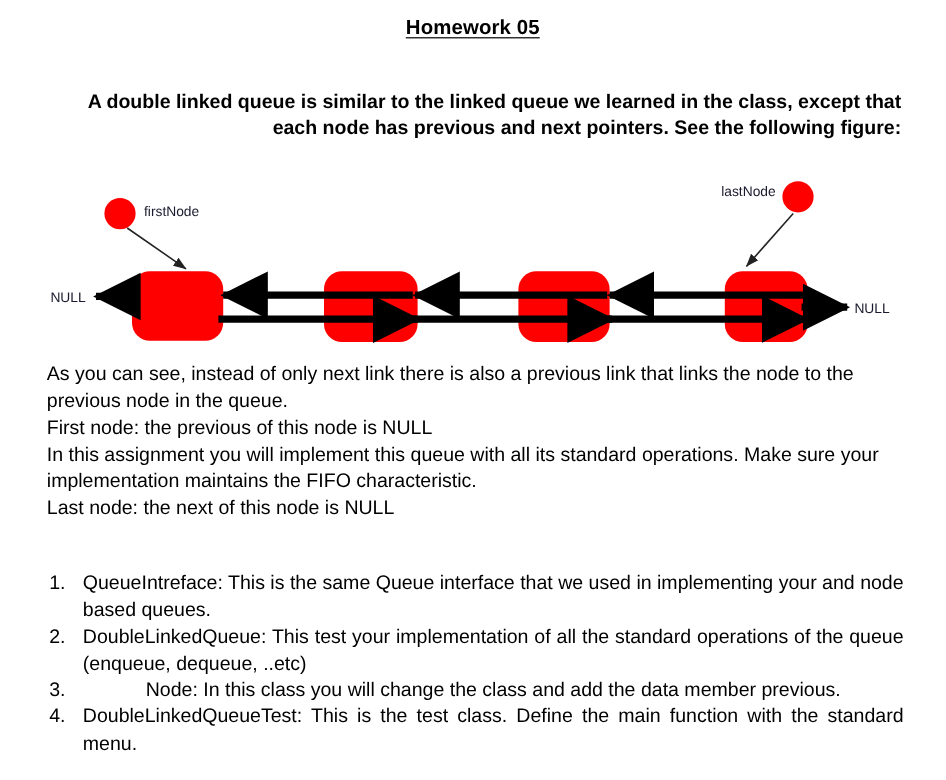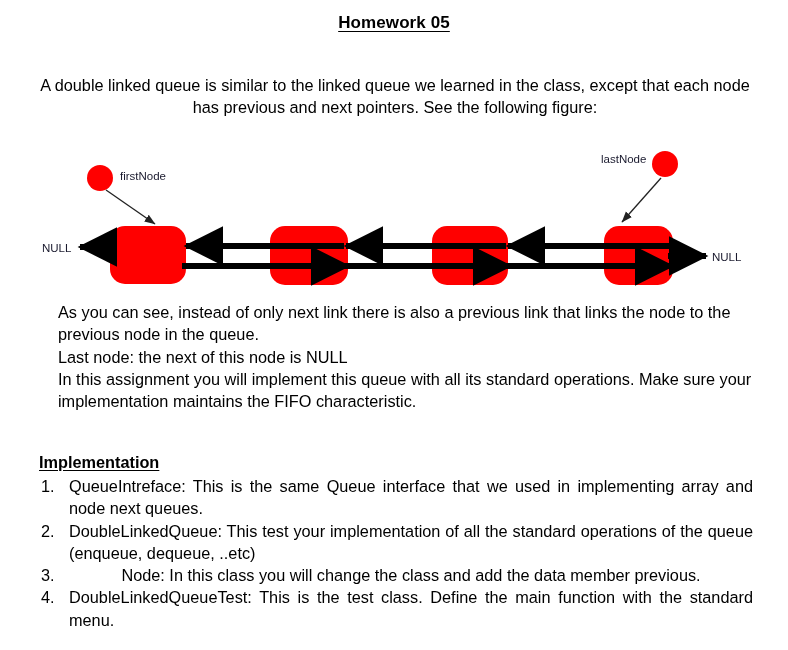--- a/index.html
+++ b/index.html
@@ -38,42 +38,42 @@
   }
 
   
   .intro {
     position: absolute;
     left: 39px;
     top: 74px;
     width: 712px;
     font-size: 16.3px;
     line-height: 22px;
-    text-align: center;
+    text-align: right;
+    font-weight: bold;
   }
 
   
   .figure {
     position: absolute;
     left: 0;
     top: 140px;
     width: 788px;
     height: 155px;
   }
   .figure svg { display: block; }
 
   
   .body-block {
     position: absolute;
     left: 39px;
     top: 301px;
     width: 714px;
     font-size: 16.3px;
     line-height: 22.3px;
-    margin-left: 19px;
   }
   .body-block p {
     margin: 0;
   }
 
   
   .impl-heading {
     position: absolute;
     left: 39px;
     top: 453px;
@@ -159,30 +159,30 @@
 
       <text x="120" y="40" font-family="Liberation Sans, sans-serif" font-size="11.5" fill="#1a1a2e">firstNode</text>
       <text x="601" y="23" font-family="Liberation Sans, sans-serif" font-size="11.5" fill="#1a1a2e" text-anchor="start">lastNode</text>
       <text x="42" y="112" font-family="Liberation Sans, sans-serif" font-size="11.5" fill="#1a1a2e">NULL</text>
       <text x="712" y="121" font-family="Liberation Sans, sans-serif" font-size="11.5" fill="#1a1a2e">NULL</text>
     </svg>
   </div>
 
   <div class="body-block">
     <p>As you can see, instead of only next link there is also a previous link that links the node to the previous node in the queue.</p>
+    <p>First node: the previous of this node is NULL</p>
+    <p>In this assignment you will implement this queue with all its standard operations. Make sure your implementation maintains the FIFO characteristic.</p>
     <p>Last node: the next of this node is NULL</p>
-    <p>In this assignment you will implement this queue with all its standard operations. Make sure your implementation maintains the FIFO characteristic.</p>
   </div>
 
-  <div class="impl-heading">Implementation</div>
 
   <ol class="impl-list">
     <li>
       <span class="num">1.</span>
-      <span class="txt">QueueIntreface: This is the same Queue interface that we used in implementing array and node next queues.</span>
+      <span class="txt">QueueIntreface: This is the same Queue interface that we used in implementing your and node based queues.</span>
     </li>
     <li>
       <span class="num">2.</span>
       <span class="txt">DoubleLinkedQueue: This test your implementation of all the standard operations of the queue (enqueue, dequeue, ..etc)</span>
     </li>
     <li class="nojust">
       <span class="num">3.</span>
       <span class="txt">Node: In this class you will change the class and add the data member previous.</span>
     </li>
     <li>

